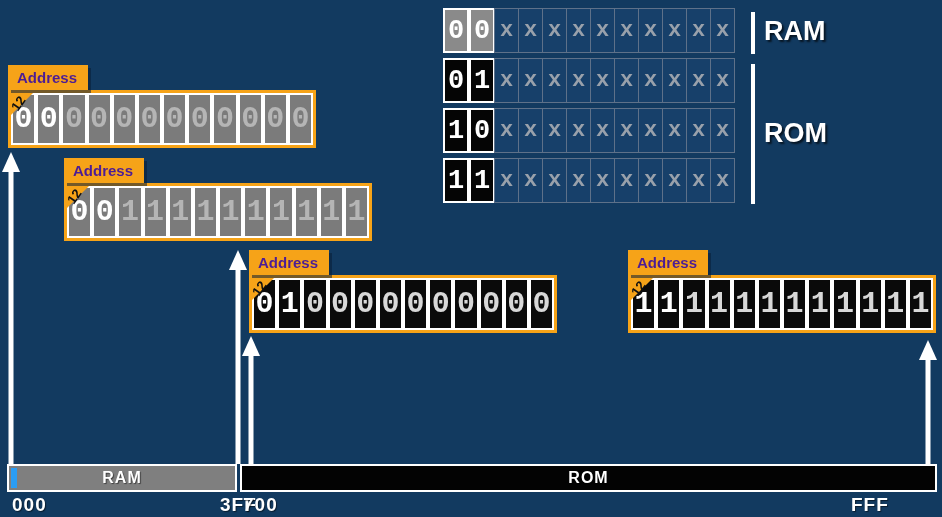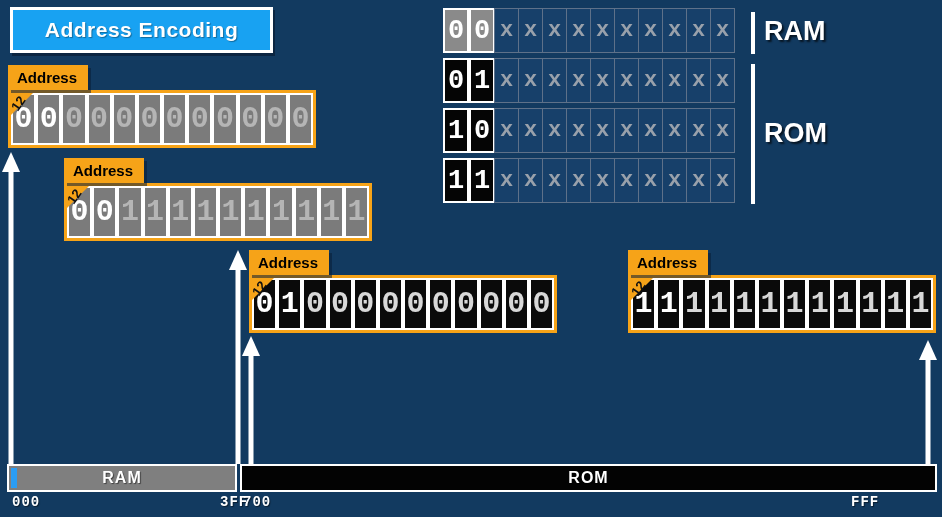--- a/index.html
+++ b/index.html
@@ -24,21 +24,21 @@
   }
 
   
   .register{position:absolute;width:308px;}
   .register .tab{
     display:inline-block;position:relative;z-index:3;
     background:var(--accent-orange,#f6a318);
     padding:4px 11px 4px 9px;height:17px;
     box-shadow:3px 3px 0 rgba(8,30,55,.55);
   }
-  .register .tab span{color:#000000;font-weight:700;font-size:15px;}
+  .register .tab span{color:#4c1d95;font-weight:700;font-size:15px;}
   .reg-body{
     position:relative;display:flex;width:308px;height:58px;box-sizing:border-box;
     border:3px solid var(--accent-orange,#f6a318);
     background:var(--accent-orange,#f6a318);
     margin-top:0;
   }
   .reg-cell{
     box-sizing:border-box;flex:1 1 0;border:2px solid #fff;
     display:flex;align-items:center;justify-content:center;
     font-family:"Liberation Mono",monospace;font-weight:700;font-size:30px;
@@ -104,33 +104,30 @@
   }
   .bar-seg span{
     color:#fff;font-weight:700;font-size:16px;letter-spacing:1px;
     text-shadow:1px 1px 1px rgba(0,0,0,.5);
   }
   .bar-seg.ram{left:7px;width:230px;background:var(--bar-gray,#7f7f7f);}
   .bar-seg.rom{left:240px;width:697px;background:#030303;}
   .marker{position:absolute;left:2px;top:2px;bottom:2px;width:6px;background:var(--marker-blue,#2a9df4);}
   .hex{
     position:absolute;top:494px;color:#fff;
-    font-family:Liberation Mono, monospace;font-weight:700;font-size:14px;letter-spacing:1px;
+    font-family:Liberation Sans, sans-serif;font-weight:700;font-size:19px;letter-spacing:1px;
     text-shadow:1px 1px 1px rgba(0,0,0,.5);
     text-align:center;
   }
 </style>
 </head>
 <body>
 
 <div class="stage">
 
-  <div class="title-box">
-    <span>Address Encoding</span>
-  </div>
 
   <div class="register gray" style="left:8px;top:65px;">
     <div class="tab">
       <span>Address</span>
     </div>
     <div class="reg-body">
       <div class="corner"></div>
       <span class="bit-count">12</span>
     <div class="reg-cell strong">0</div>
         <div class="reg-cell strong">0</div>

